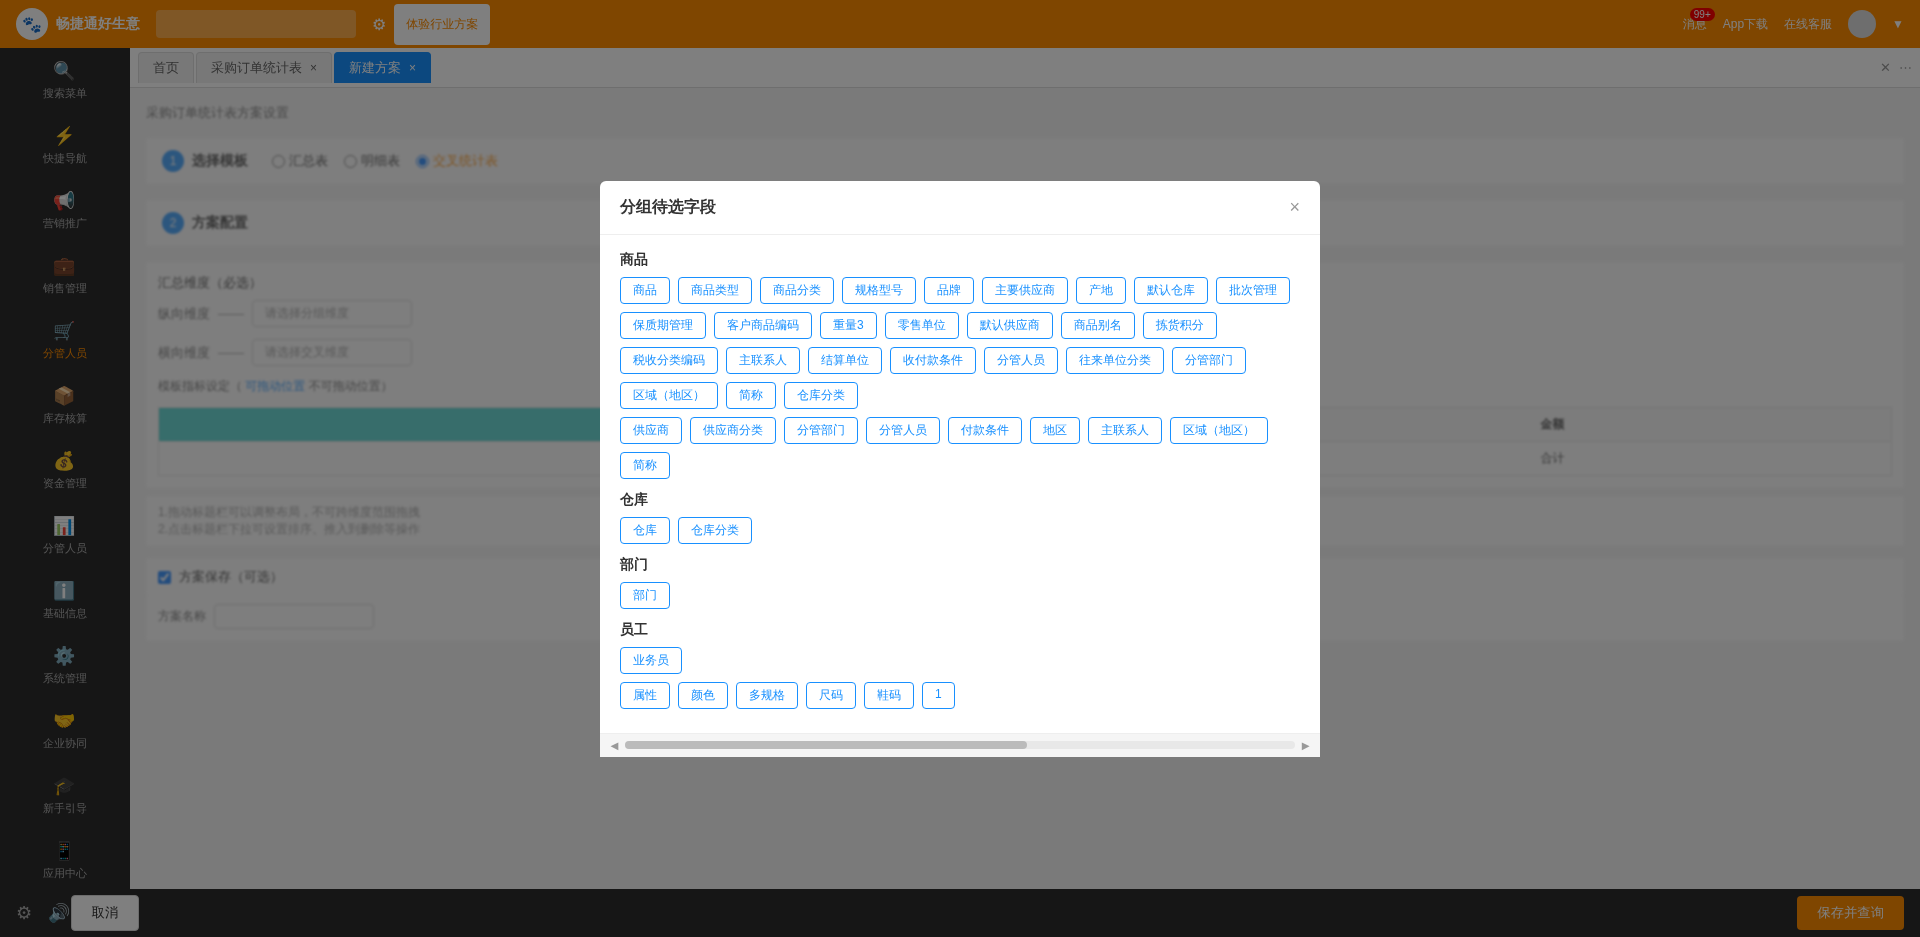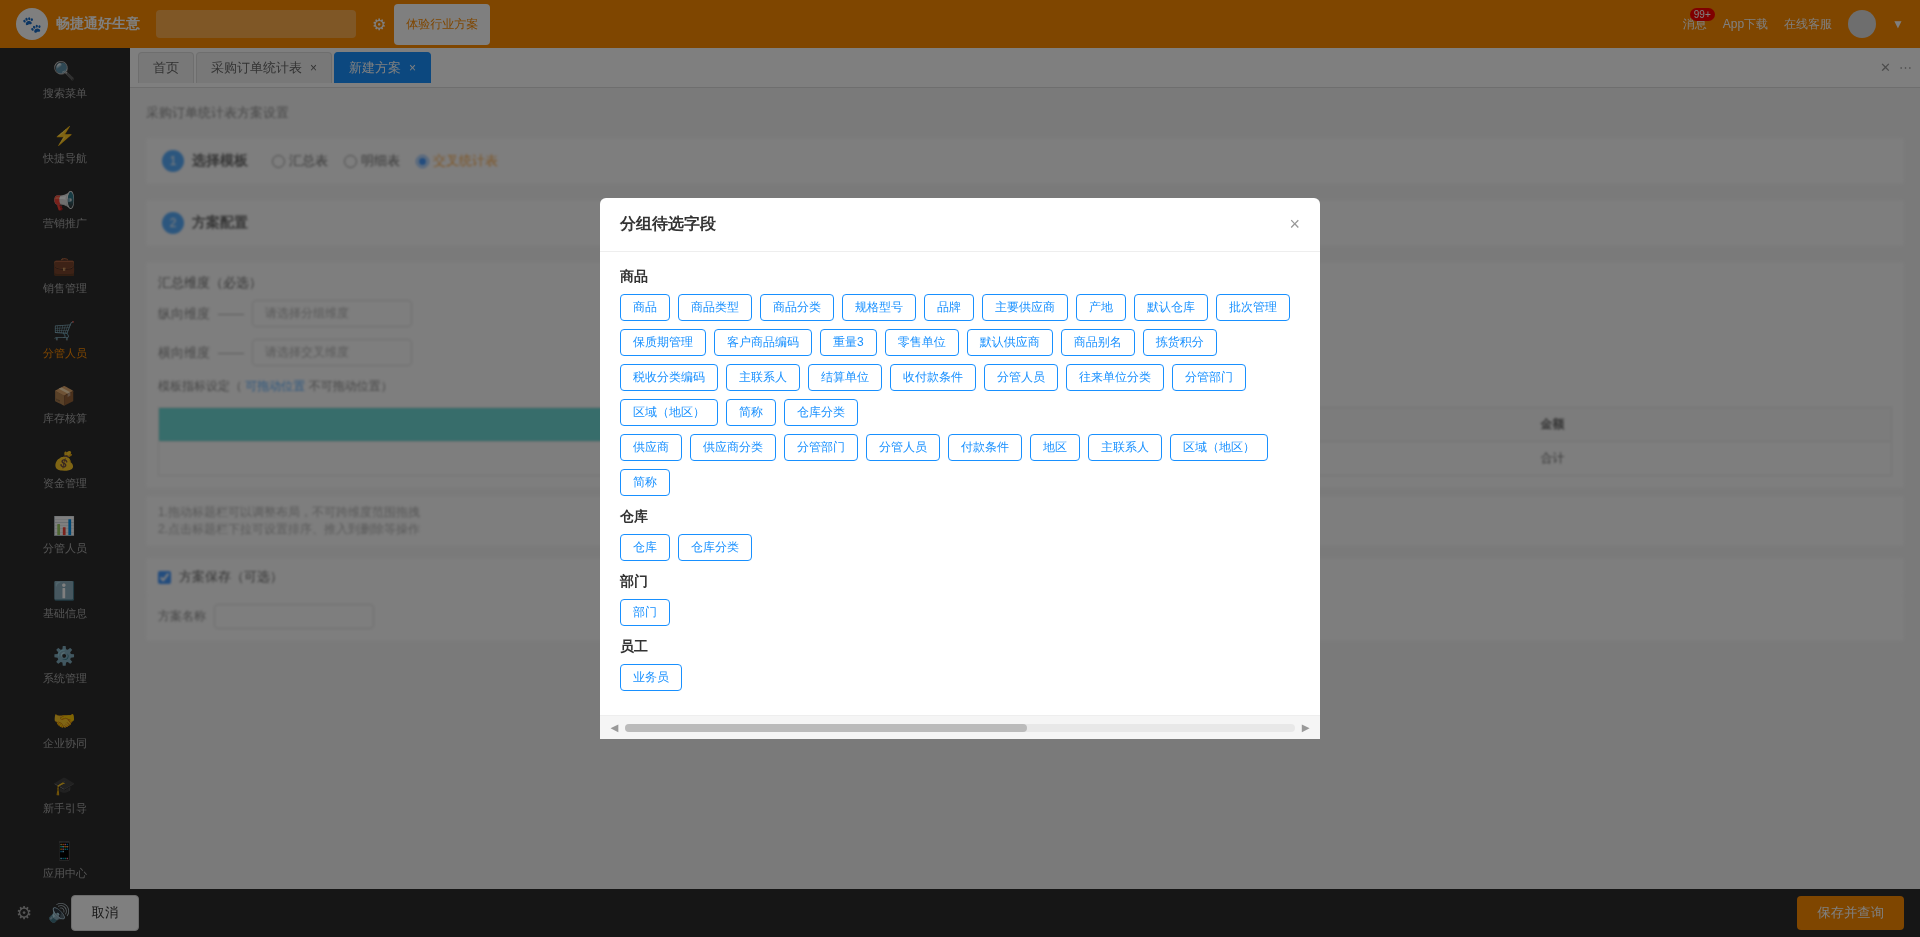--- a/index.html
+++ b/index.html
@@ -330,20 +330,28 @@
           <span class="field-tag">仓库分类</span>
         </div>
         <div class="section-title">部门</div>
         <div class="field-grid">
           <span class="field-tag">部门</span>
         </div>
         <div class="section-title">员工</div>
         <div class="field-grid">
           <span class="field-tag">业务员</span>
         </div>
+        <div class="field-grid">
+          <span class="field-tag">属性</span>
+          <span class="field-tag">颜色</span>
+          <span class="field-tag">多规格</span>
+          <span class="field-tag">尺码</span>
+          <span class="field-tag">鞋码</span>
+          <span class="field-tag">1</span>
+        </div>
       </div>
 
     <div style="display:flex;align-items:center;background:#f5f5f5;padding:4px 8px;border-top:1px solid #eee;">
       <span style="cursor:pointer;color:#999;">◄</span>
       <div style="flex:1;height:8px;background:#e8e8e8;margin:0 4px;border-radius:4px;position:relative;">
         <div style="width:60%;height:100%;background:#bbb;border-radius:4px;"></div>
       </div>
       <span style="cursor:pointer;color:#999;">►</span>
     </div>
   </div>

